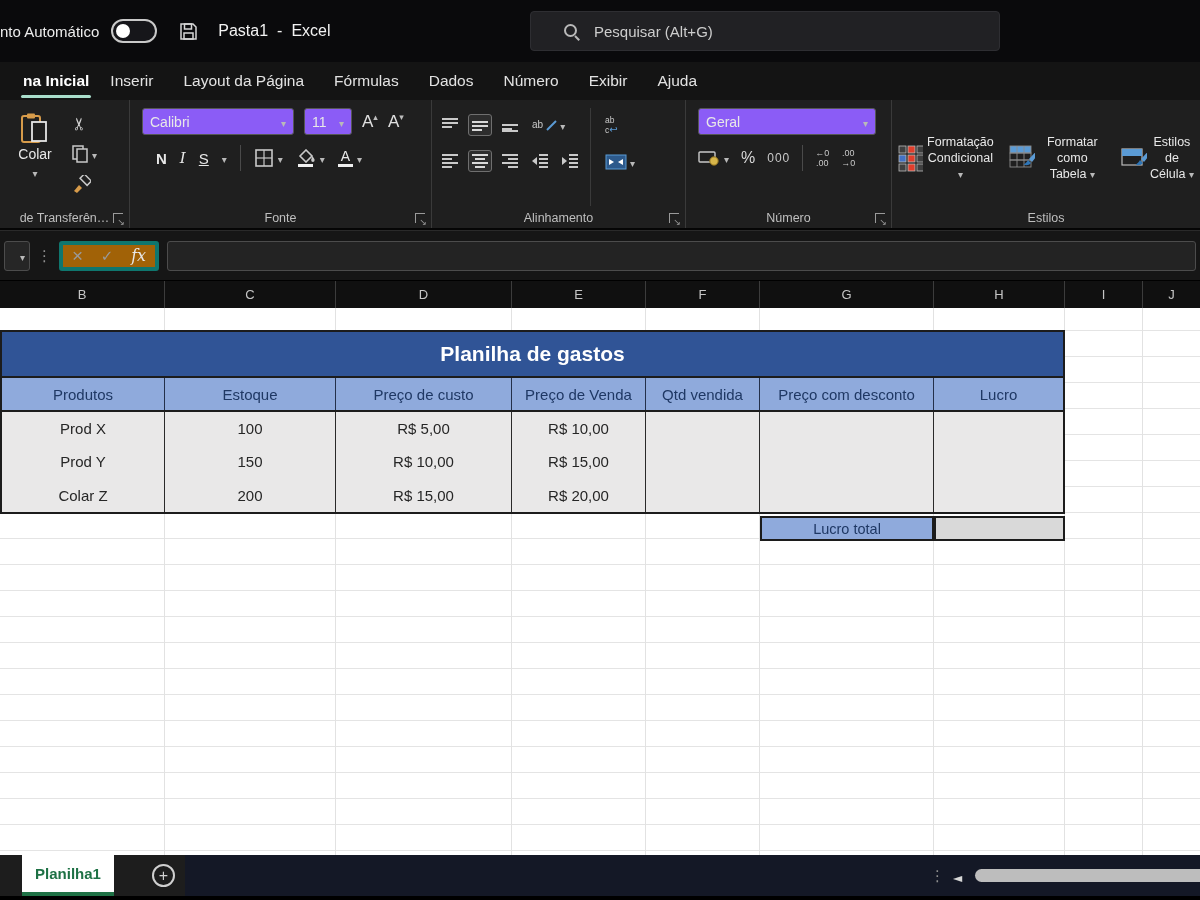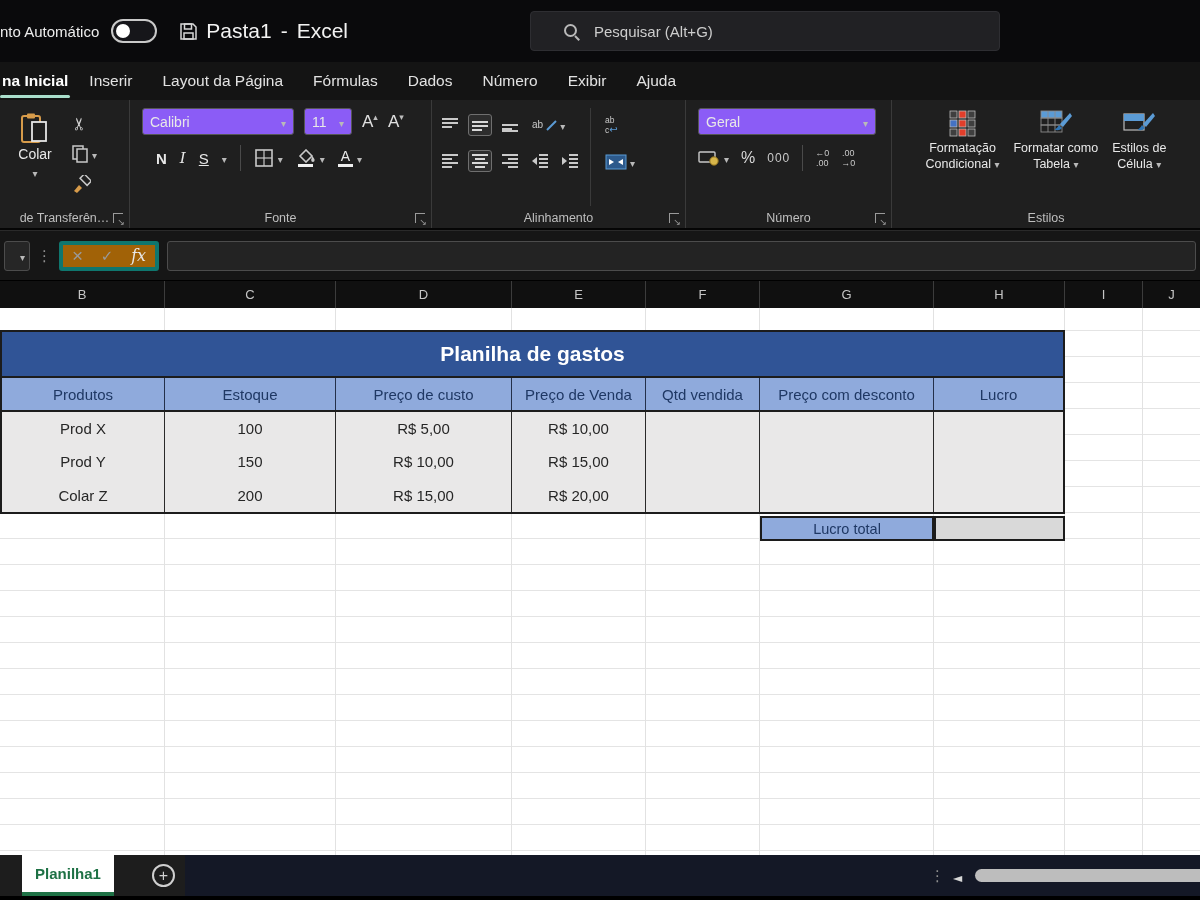--- a/index.html
+++ b/index.html
@@ -6,31 +6,31 @@
   html,body { width:1200px; height:900px; overflow:hidden; background:#000;
     font-family:"Liberation Sans","DejaVu Sans",sans-serif; }
   .app { width:1200px; height:900px; display:flex; flex-direction:column; background:#1f1f1f; }
 
   
   .titlebar { height:62px; background:#0a0a0c; position:relative; display:flex; align-items:center; color:#ededed; flex:0 0 auto; }
   .autosave { display:flex; align-items:center; gap:12px; margin-left:0; font-size:15px; }
   .toggle { width:46px; height:24px; border:2px solid #c9c9c9; border-radius:13px; position:relative; background:#16161a; }
   .toggle::before { content:""; position:absolute; left:3px; top:3px; width:14px; height:14px; border-radius:50%; background:#fff; }
   .save-btn { margin-left:22px; display:flex; align-items:center; }
-  .doc-title { margin-left:8px; font-size:21px; display:flex; gap:9px; color:#f2f2f2;text-align:right; }
+  .doc-title { margin-left:20px; font-size:16px; display:flex; gap:9px; color:#f2f2f2;text-align:right; }
   .searchbox { position:absolute; left:530px; top:11px; width:470px; height:40px; background:#212124; border:1px solid #2e2e32; border-radius:4px; display:flex; align-items:center; padding-left:32px; gap:14px; color:#cdcdcd; font-size:15px; }
   .search-glyph { position:relative; width:17px; height:17px; display:inline-block; }
   .search-glyph::before { content:""; position:absolute; left:1px; top:1px; width:9px; height:9px; border:2px solid #b9b9b9; border-radius:50%; }
   .search-glyph::after { content:""; position:absolute; left:12px; top:12px; width:6px; height:2px; background:#b9b9b9; transform:rotate(45deg); transform-origin:left center; }
 
   
   .tabsrow { height:38px; background:#141414; display:flex; align-items:stretch; flex:0 0 auto; }
   .rtab { display:flex; align-items:center; padding:0 15px; font-size:15.5px; color:#e2e2e2; position:relative; }
   .rtab.first { padding:0 6px 0 2px; }
-  .rtab.active { color:#fff; font-weight:bold; }
+  .rtab.active { color:#fff; font-weight:bold;margin-left:21px; }
   .rtab.active::after { content:""; position:absolute; left:0; right:4px; bottom:2px; height:3px; background:var(--accent-mint,#A9DECB); border-radius:2px; }
 
   
   .ribbon { height:130px; background:#1f1f1f; display:flex; border-bottom:2px solid #050505; flex:0 0 auto; }
   .group { position:relative; border-right:1px solid #3a3a3a; padding:8px 6px 22px 6px; display:flex; }
   .group-label { position:absolute; bottom:3px; left:0; right:0; text-align:center; font-size:12.5px; color:#bfbfbf; }
   .launcher { position:absolute; bottom:5px; right:6px; width:10px; height:10px; border-top:1px solid #9a9a9a; border-left:1px solid #9a9a9a; }
   .launcher::after { content:"↘"; position:absolute; right:-2px; bottom:-4px; font-size:9px; color:#9a9a9a; font-family:"DejaVu Sans",sans-serif; }
   .chev::after { content:"▾"; font-size:10px; color:#b9b9b9; font-family:"DejaVu Sans",sans-serif; }
 
@@ -56,21 +56,21 @@
   .ibtn.sel { border-color:#6f6f6f; background:#2d2d2d; }
   .twolab { font-size:8.5px; line-height:9px; color:#c9c9c9; text-align:left; }
   .wrap-arrow::after { content:"↩"; color:#5b9bd5; font-family:"DejaVu Sans",sans-serif; font-size:10px; }
 
   .g-num { width:206px; flex-direction:column; gap:10px; padding-left:12px; }
   .num-glyph { font-size:16px; color:#d8d8d8; }
   .num-000 { font-size:12px; color:#c9c9c9; letter-spacing:1px; }
   .decimal { font-size:9px; line-height:10px; color:#c9c9c9; text-align:center; }
 
   .g-styles { flex:1; border-right:none; gap:14px; justify-content:center; padding-top:10px; }
-  .style-btn { display:flex; flex-direction:column; align-items:center; gap:3px; color:#e8e8e8; font-size:12.5px; line-height:16px; text-align:center; }
+  .style-btn { display:flex; flex-direction:row; align-items:center; gap:3px; color:#e8e8e8; font-size:12.5px; line-height:16px; text-align:center; }
 
   
   .formulabar { height:50px; background:#161616; border-top:1px solid #2a2a2a; display:flex; align-items:center; padding:0 4px; flex:0 0 auto; }
   .namebox { width:26px; height:30px; background:#262626; border:1px solid #4c4c4c; border-radius:3px; display:flex; align-items:center; justify-content:flex-end; padding-right:4px; }
   .vdots::before { content:"⋮"; color:#8f8f8f; font-size:15px; font-family:"DejaVu Sans",sans-serif; }
   .fbar-dots { margin:0 7px; }
   .fxgroup { width:100px; height:30px; background:#a16207; border:4px solid #0f766e; border-radius:3px; display:flex; align-items:center; justify-content:space-around; }
   .x-icon::before { content:"×"; color:#9a9a9a; font-size:19px; }
   .check-icon::before { content:"✓"; color:#9a9a9a; font-size:15px; font-family:"DejaVu Sans",sans-serif; }
   .fx-label { font-family:"DejaVu Serif",serif; font-style:italic; font-size:16px; color:#e8e8e8; }

